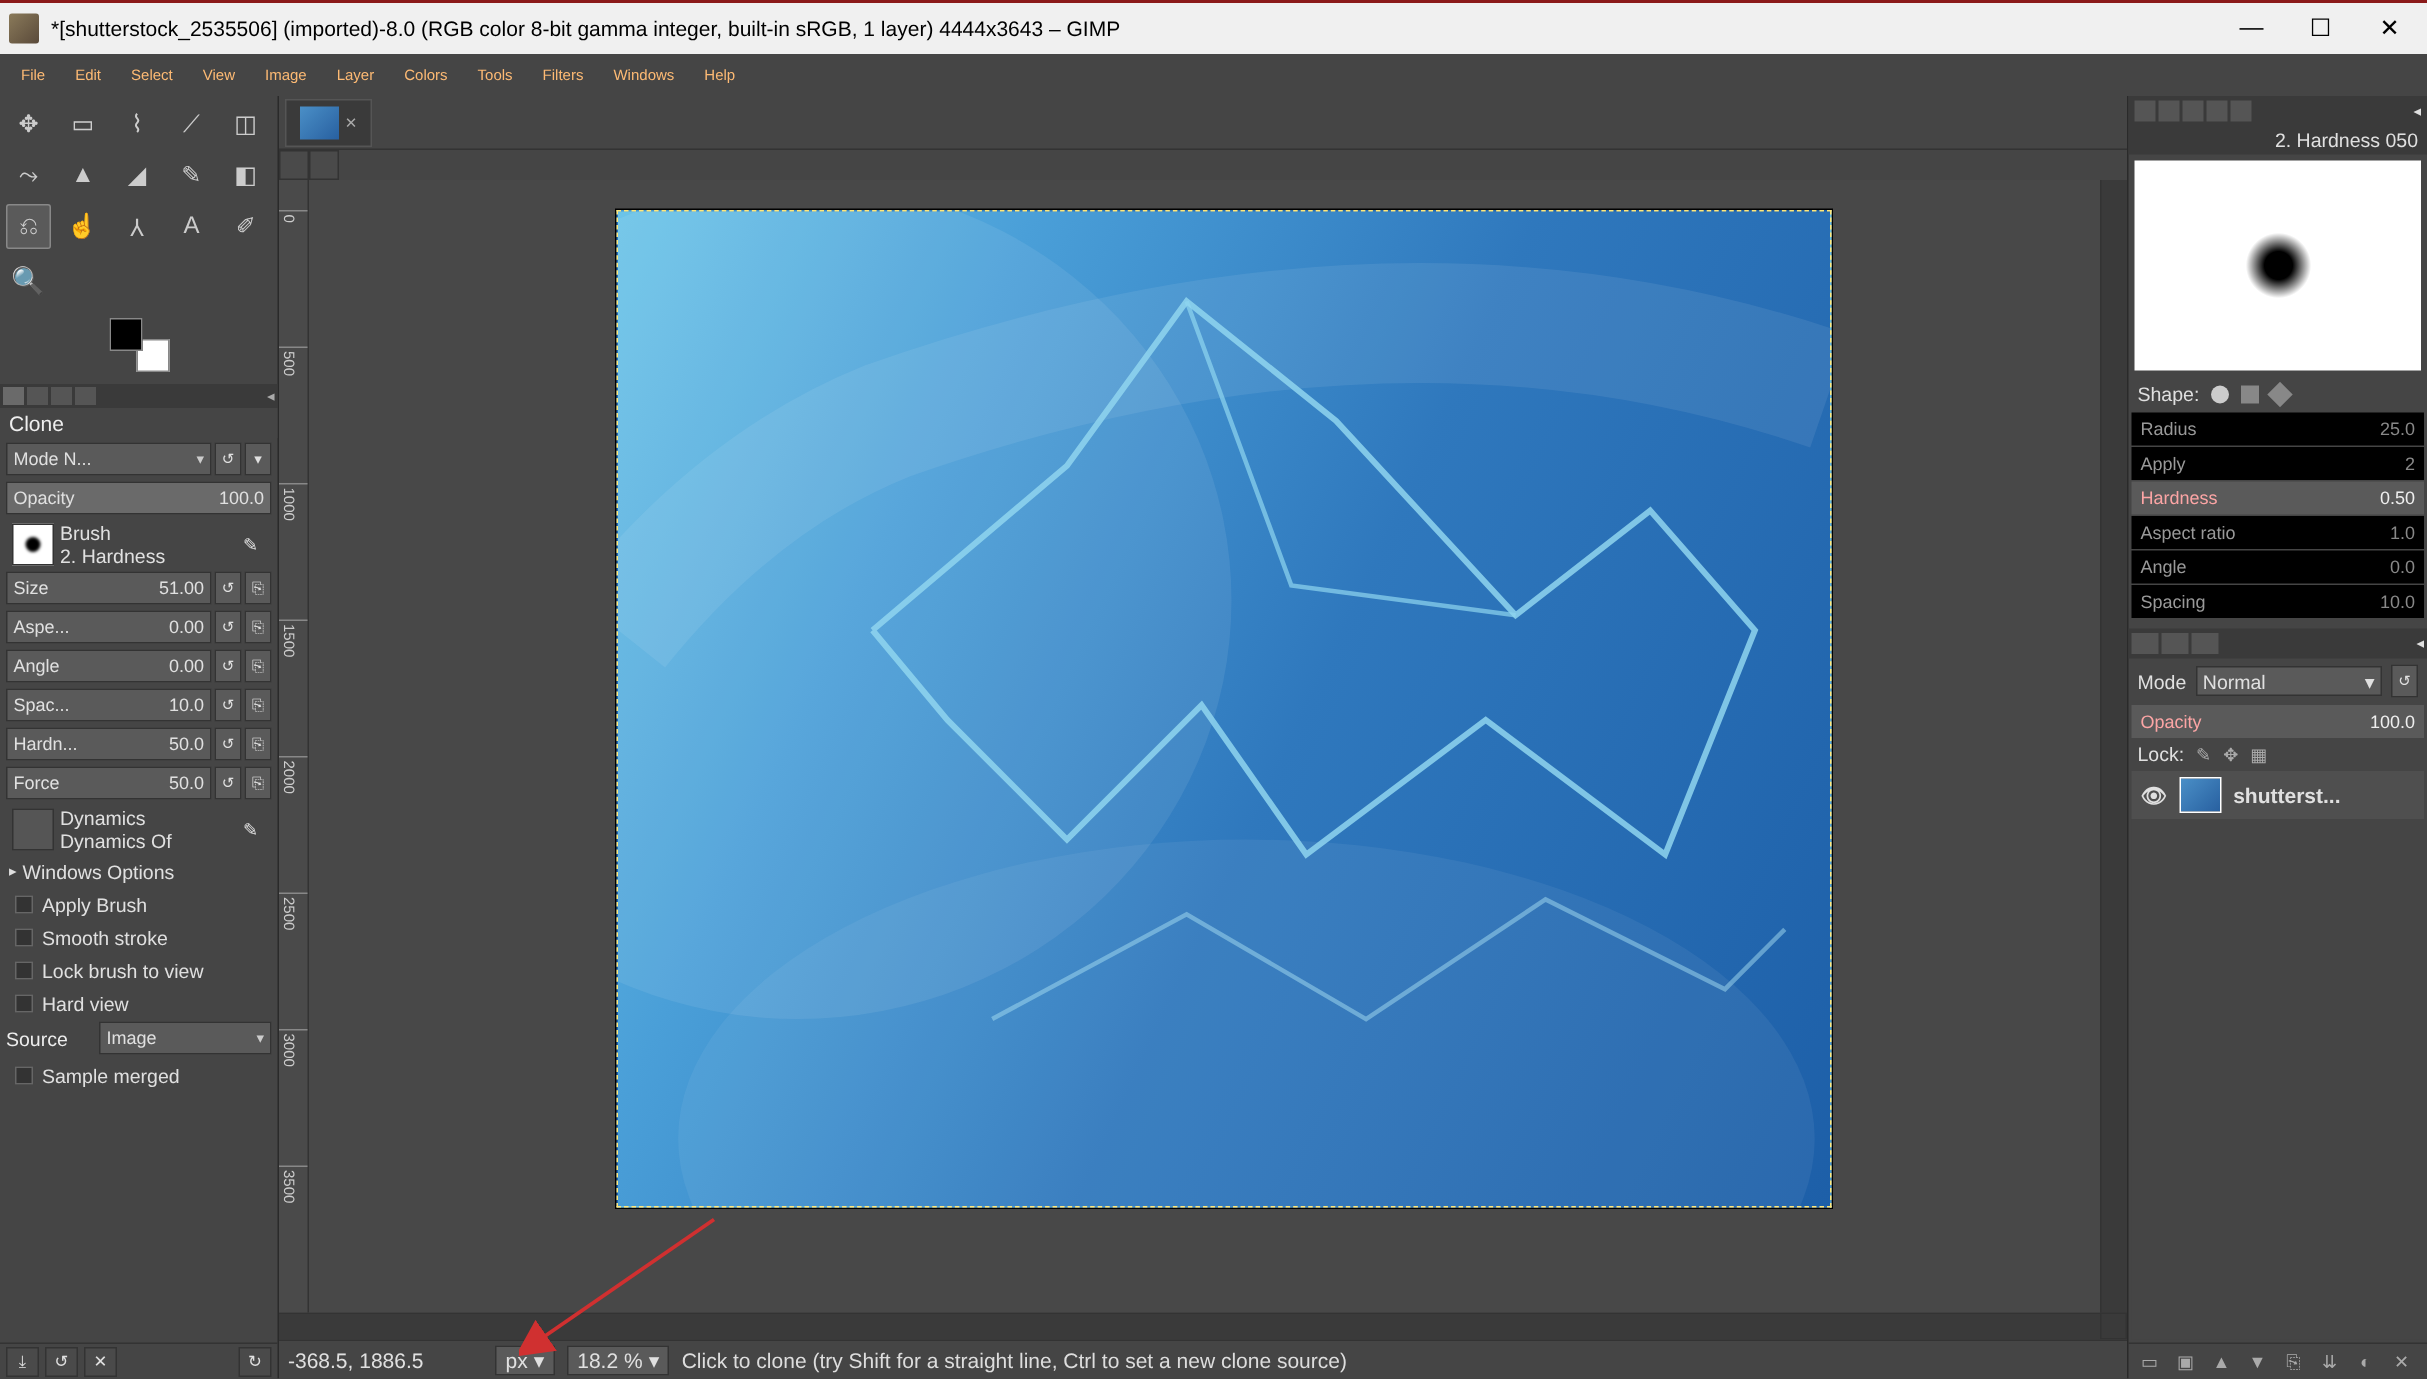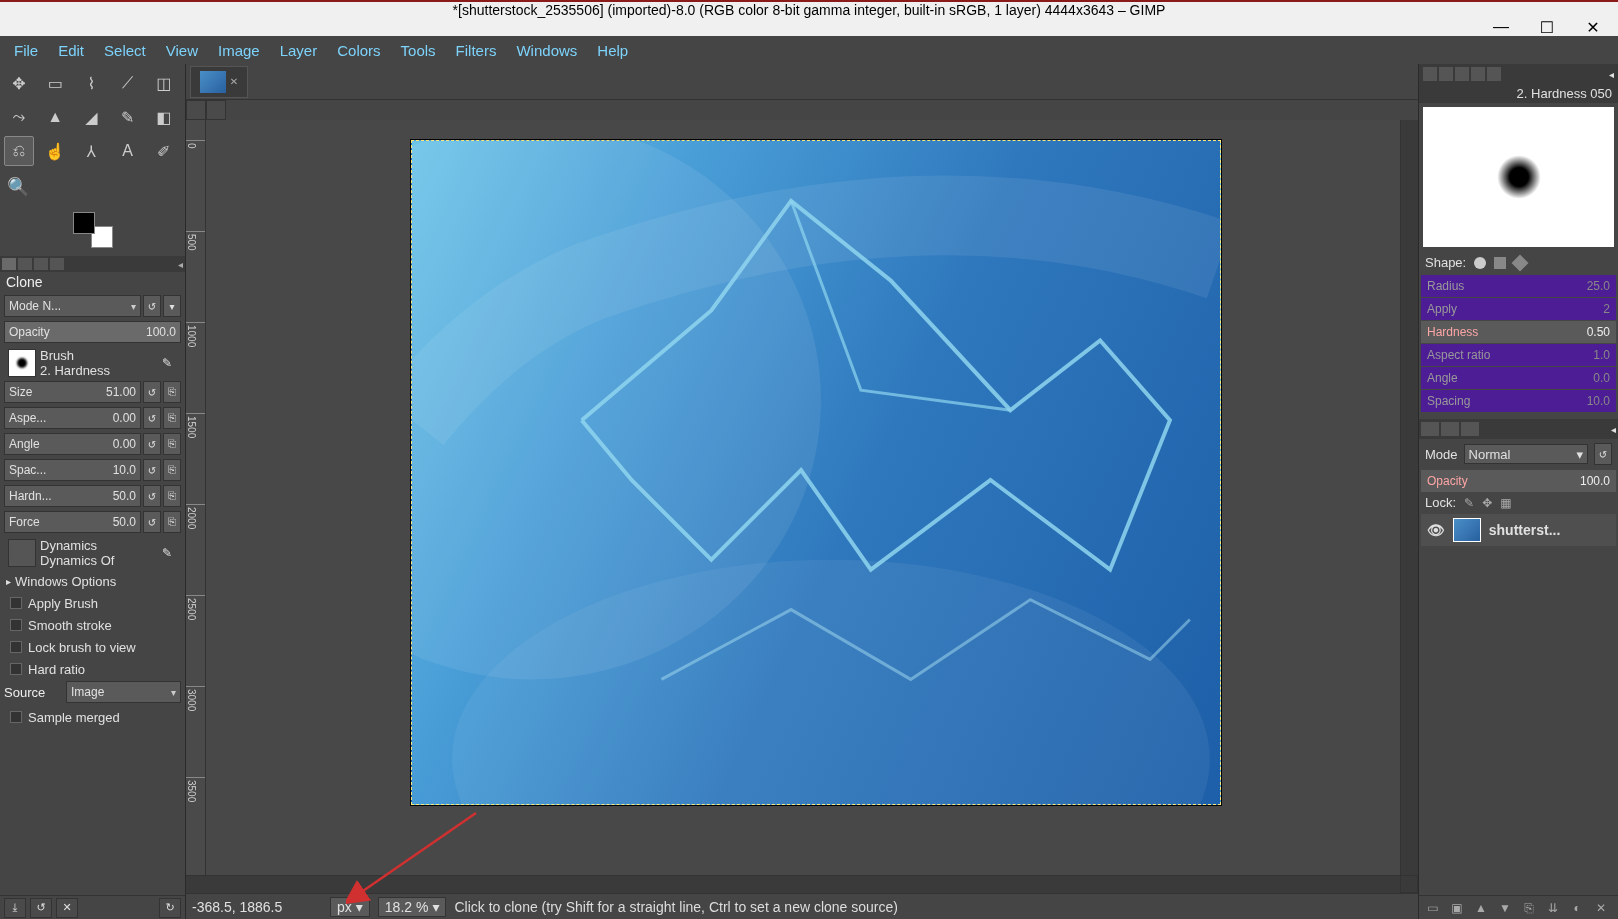--- a/index.html
+++ b/index.html
@@ -1,27 +1,27 @@
 <!DOCTYPE html>
 <html><head>
 <meta charset="utf-8">
 <style>
 * { box-sizing: border-box; margin: 0; padding: 0; font-family: "Segoe UI", Tahoma, sans-serif; user-select: none; }
 body { background: #454545; color: #e0e0e0; font-size: 13px; width: 1618px; height: 919px; overflow: hidden; position: relative; }
 
 
-.titlebar { height: 36px; background: #f0f0f0; border-top: 2px solid #8b1a1a; display: flex; align-items: center; padding: 0 6px; color: #000; flex-direction: column; }
+.titlebar { height: 36px; background: #f0f0f0; border-top: 2px solid #8b1a1a; display: flex; align-items: center; padding: 0 6px; color: #000; }
 .titlebar .app-icon { width: 20px; height: 20px; background: linear-gradient(135deg,#8a7a5a,#5a4a3a); margin-right: 8px; border-radius: 2px; }
 .titlebar .title { font-size: 14px; }
 .titlebar .win-controls { margin-left: auto; display: flex; gap: 28px; padding-right: 10px; }
 .titlebar .win-btn { width: 18px; height: 18px; display: flex; align-items: center; justify-content: center; font-size: 16px; }
 
 
 .menubar { height: 28px; background: #454545; display: flex; align-items: center; padding: 0 4px; }
-.menubar .menu-item { padding: 4px 10px; font-size: 15px; color: #7dd3fc; }
+.menubar .menu-item { padding: 4px 10px; font-size: 10px; color: #fdba74; }
 
 
 .main { display: flex; height: calc(919px - 36px - 28px); }
 .left-panel { width: 186px; background: #454545; display: flex; flex-direction: column; border-right: 1px solid #2a2a2a; }
 .center-panel { flex: 1; background: #454545; display: flex; flex-direction: column; position: relative; }
 .right-panel { width: 200px; background: #454545; display: flex; flex-direction: column; border-left: 1px solid #2a2a2a; }
 
 
 .toolbox { padding: 4px; display: grid; grid-template-columns: repeat(5, 1fr); gap: 4px; }
 .tool { width: 30px; height: 30px; display: flex; align-items: center; justify-content: center; color: #ccc; border-radius: 2px; font-size: 16px; }
@@ -96,21 +96,21 @@
 
 .brush-preview-big { margin:4px; background:#fff; height:140px; display:flex; align-items:center; justify-content:center; }
 .brush-preview-big .blob { width:44px; height:44px; background: radial-gradient(circle, #000 0%, #000 30%, rgba(0,0,0,0) 70%); border-radius:50%; }
 .brush-name { padding:2px 6px; background:#3a3a3a; font-size:13px;text-align:right; }
 .shape-row { display:flex; align-items:center; gap:8px; padding:4px 6px; font-size:13px; }
 .shape-row .shp { width:12px; height:12px; }
 .shp.circle { border-radius:50%; background:#ccc; }
 .shp.square { background:#888; }
 .shp.diamond { background:#888; transform:rotate(45deg); }
 
-.right-slider { display:flex; align-items:center; justify-content:space-between; height:22px; padding:0 6px; font-size:12px; background:#4c1d95; margin:1px 2px; }
+.right-slider { display:flex; align-items:center; justify-content:space-between; height:22px; padding:0 6px; font-size:12px; background:#000000; margin:1px 2px; }
 .right-slider.active { background:#5a5a5a; }
 .right-slider .lbl { color:#999; }
 .right-slider.active .lbl { color:#fca5a5; }
 .right-slider .val { color:#888; }
 .right-slider.active .val { color:#eee; }
 
 .right-tabs { display:flex; height:20px; background:#3a3a3a; gap:2px; align-items:center; padding:0 2px; margin-top:6px; }
 .right-tabs .rt { width:18px; height:14px; background:#555; }
 .right-tabs .chev { margin-left:auto; font-size:10px; }
 
@@ -290,21 +290,21 @@
       <div class="opt-check">
           <div class="box"></div>
           <span>Smooth stroke</span>
         </div>
       <div class="opt-check">
           <div class="box"></div>
           <span>Lock brush to view</span>
         </div>
       <div class="opt-check">
           <div class="box"></div>
-          <span>Hard ratio</span>
+          <span>Hard view</span>
         </div>
 
       <div class="opt-row">
         <span class="opt-label" style="width:60px">Source</span>
         <div class="opt-combo">
             <span>Image</span>
           </div>
       </div>
       <div class="opt-check">
           <div class="box"></div>

